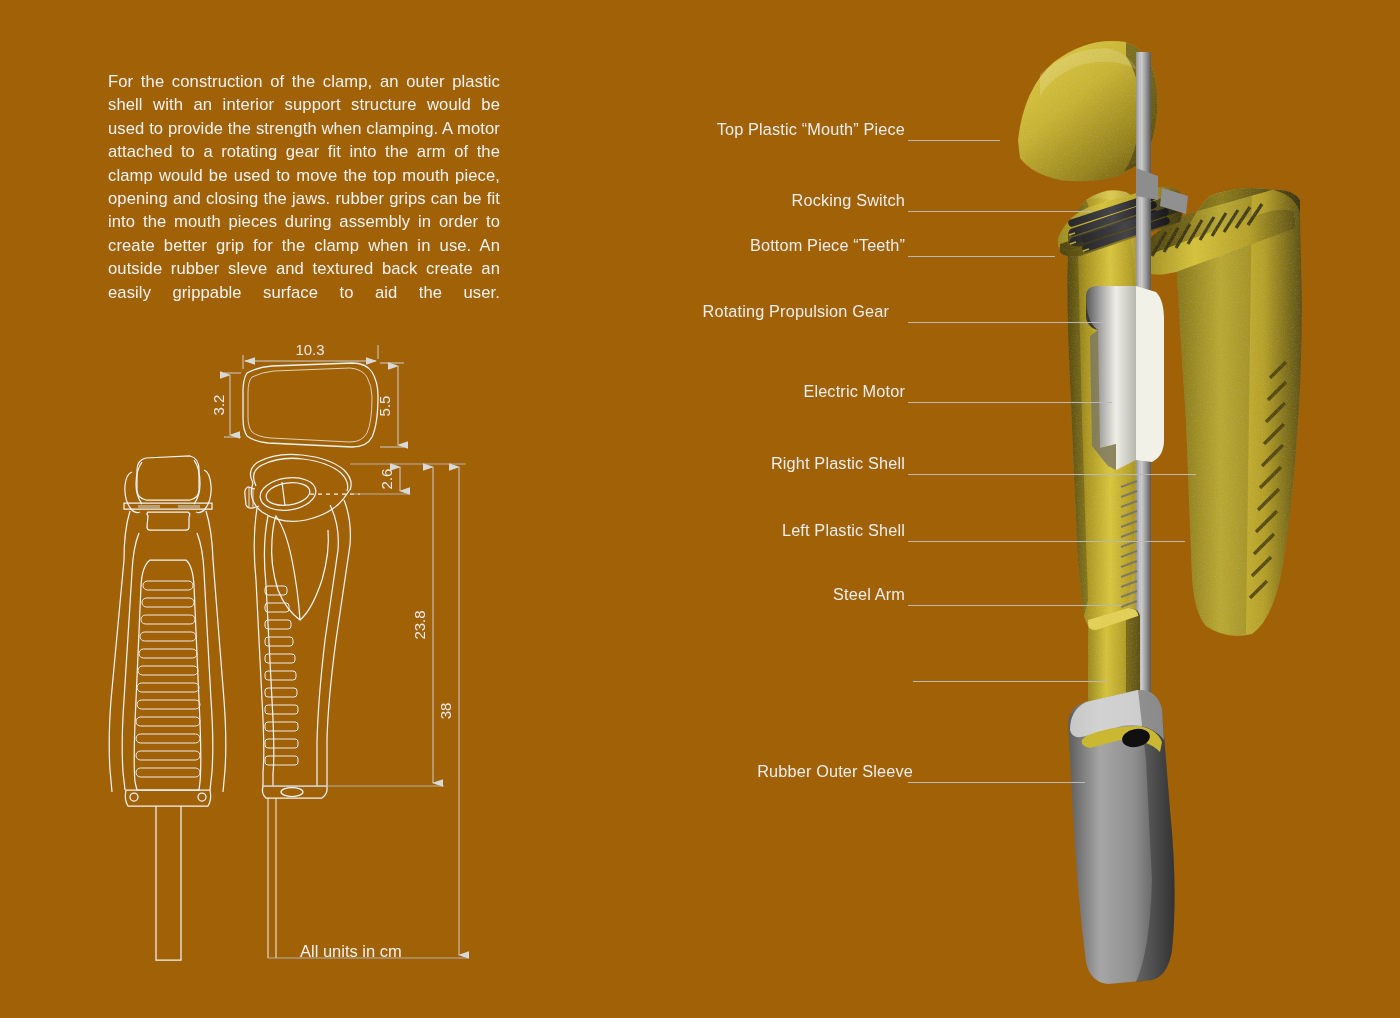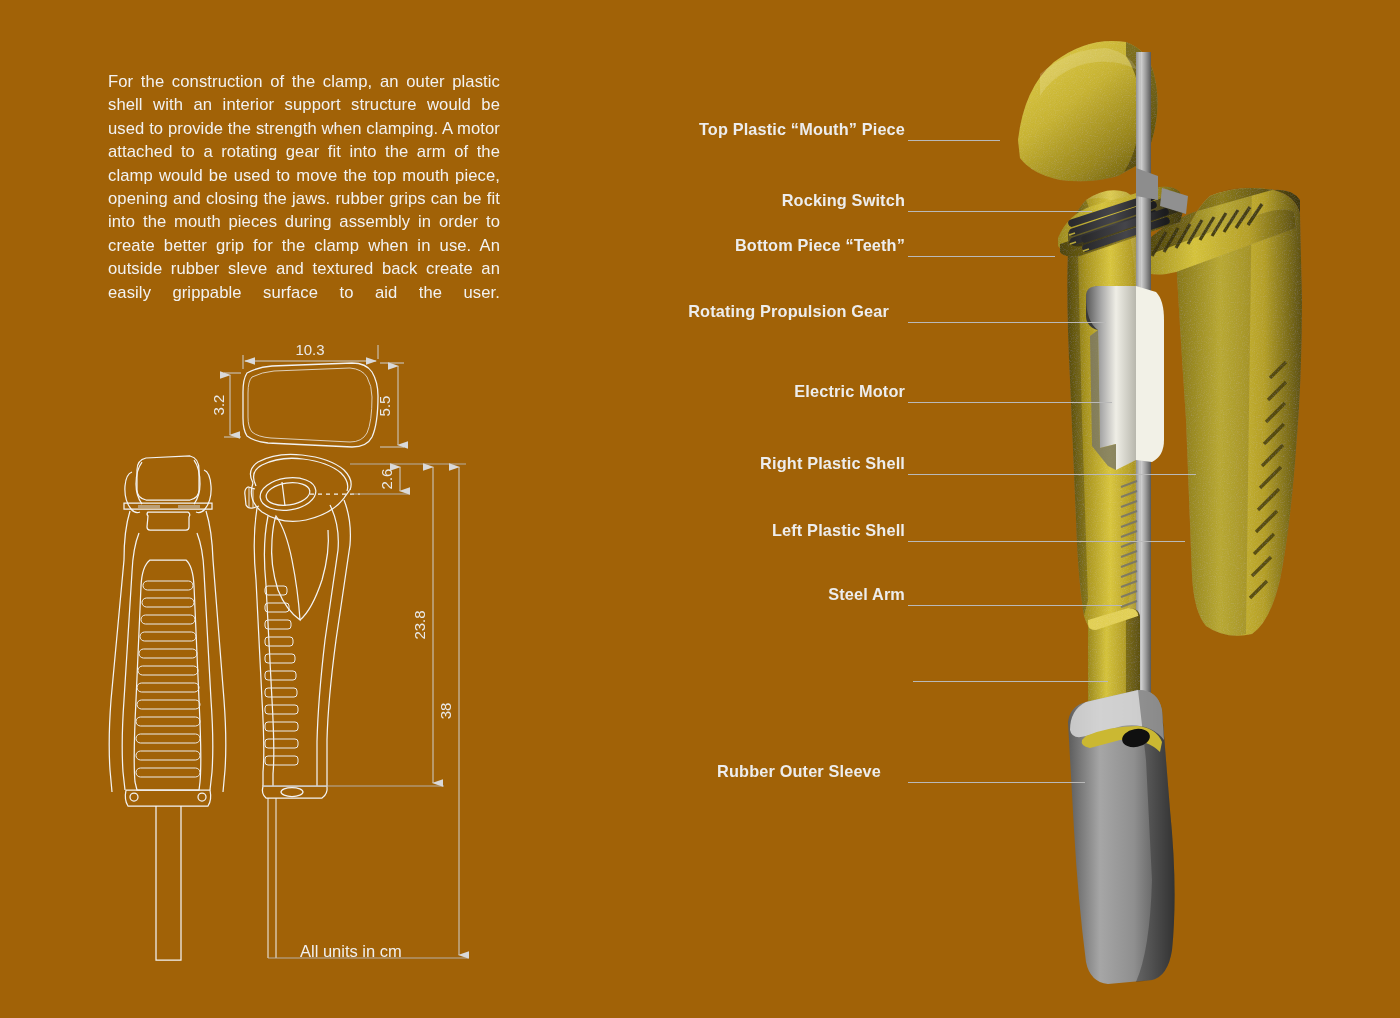--- a/index.html
+++ b/index.html
@@ -25,21 +25,21 @@
     overflow:hidden;pointer-events:none;
   }
 
   
   #ortho-drawings{position:absolute;left:0;top:0;width:520px;height:1018px;}
   #ortho-drawings svg{position:absolute;left:0;top:0;}
   .dimtxt{fill:#e9e9e9;font-family:"Liberation Sans",sans-serif;font-size:15px;}
   .unitnote{fill:#f0f0f0;font-family:"Liberation Sans",sans-serif;font-size:16.5px;}
 
   
-  #callout-list{position:absolute;left:0;top:0;width:1400px;height:1018px;font-weight:bold;}
+  #callout-list{position:absolute;left:0;top:0;width:1400px;height:1018px;}
   .callout{
     position:absolute;height:20px;display:flex;align-items:center;
     justify-content:flex-end;
   }
   .callout .label{
     font-size:16.3px;color:#ededed;white-space:nowrap;letter-spacing:.15px;
   }
   .leader{
     position:absolute;height:1px;background:#b9b9b9;top:50%;
   }
@@ -467,19 +467,19 @@
     </div>
     <div class="leader" style="left:908px;top:541px;width:277px;"></div>
 
     <div class="callout" style="left:560px;top:584px;width:345px;">
       <span class="label">Steel Arm</span>
     </div>
     <div class="leader" style="left:908px;top:605px;width:214px;"></div>
 
     <div class="leader" style="left:913px;top:681px;width:195px;"></div>
 
-    <div class="callout" style="left:536px;top:761px;width:345px;">
+    <div class="callout" style="left:568px;top:761px;width:345px;">
       <span class="label">Rubber Outer Sleeve</span>
     </div>
     <div class="leader" style="left:908px;top:782px;width:177px;"></div>
 
   </div>
 </div>
 
 </body></html>

